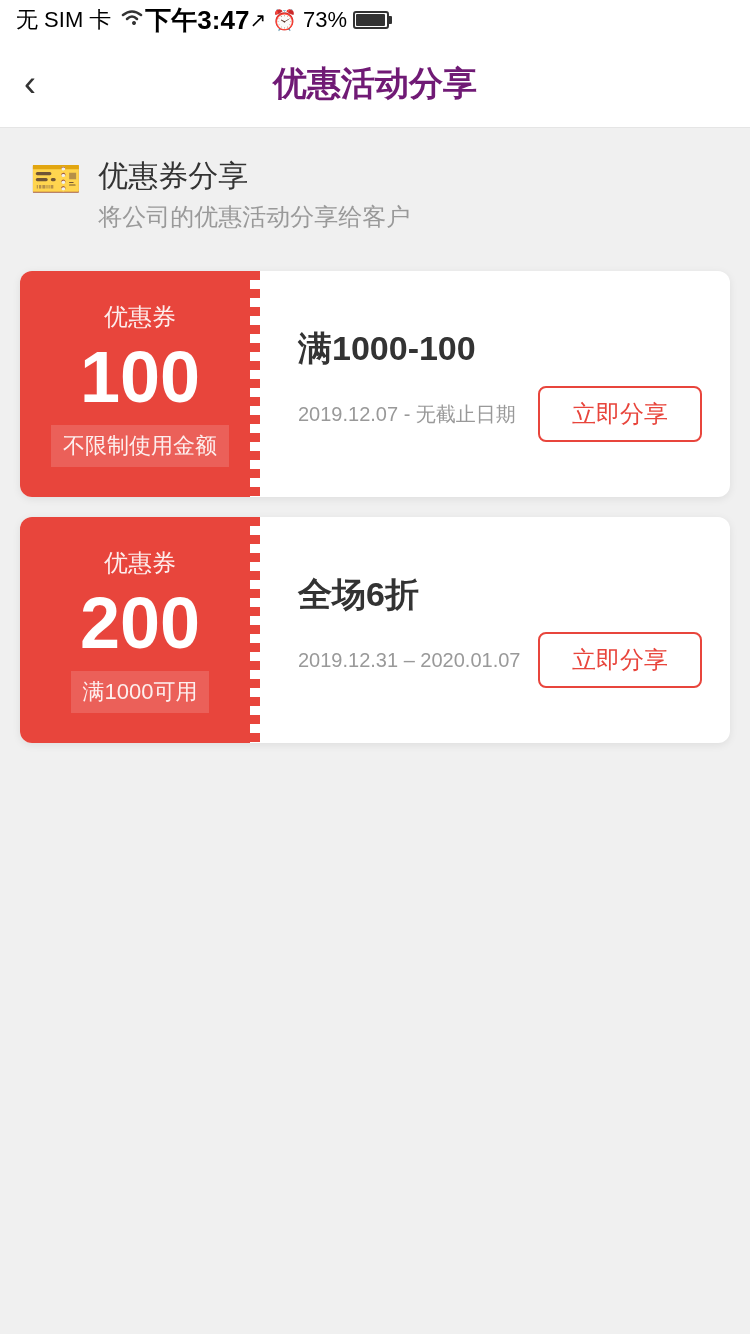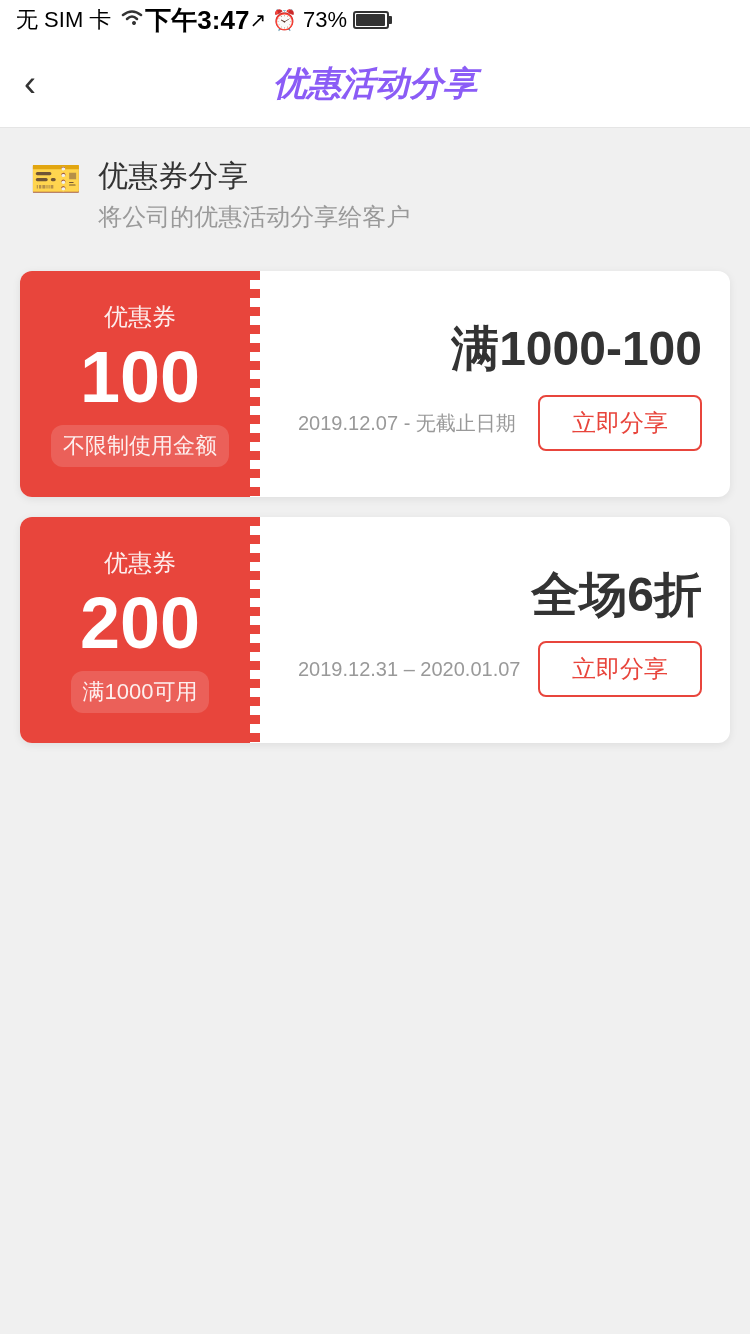--- a/index.html
+++ b/index.html
@@ -81,22 +81,21 @@
     .nav-back {
       position: absolute;
       left: 24px;
       font-size: 36px;
       color: #333;
       cursor: pointer;
     }
     .nav-title {
       font-size: 34px;
       font-weight: 600;
-      color: #8b5cf6;
-      font-style: italic;
+      color: #701a75;
     }
 
     
     .section-header {
       background: #f0f0f0;
       padding: 28px 30px 18px 30px;
       display: flex;
       align-items: flex-start;
       gap: 16px;
     }
@@ -181,38 +180,37 @@
       color: #fff;
       line-height: 1;
       margin-bottom: 12px;
     }
     .coupon-condition {
       font-size: 22px;
       color: rgba(255,255,255,0.9);
       text-align: center;
       background: rgba(255,255,255,0.15);
       padding: 6px 12px;
-      border-radius: 12px;
+      border-radius: 0;
     }
 
     
     .coupon-right {
       flex: 1;
       display: flex;
       flex-direction: column;
       justify-content: center;
       padding: 24px 28px;
       gap: 14px;
       margin-left: 10px;
     }
     .coupon-name {
-      font-size: 48px;
+      font-size: 34px;
       font-weight: 600;
       color: #333;
-      text-align: right;
     }
     .coupon-meta {
       display: flex;
       align-items: center;
       justify-content: space-between;
       gap: 4px;
     }
     .coupon-date {
       font-size: 20px;
       color: #999;

